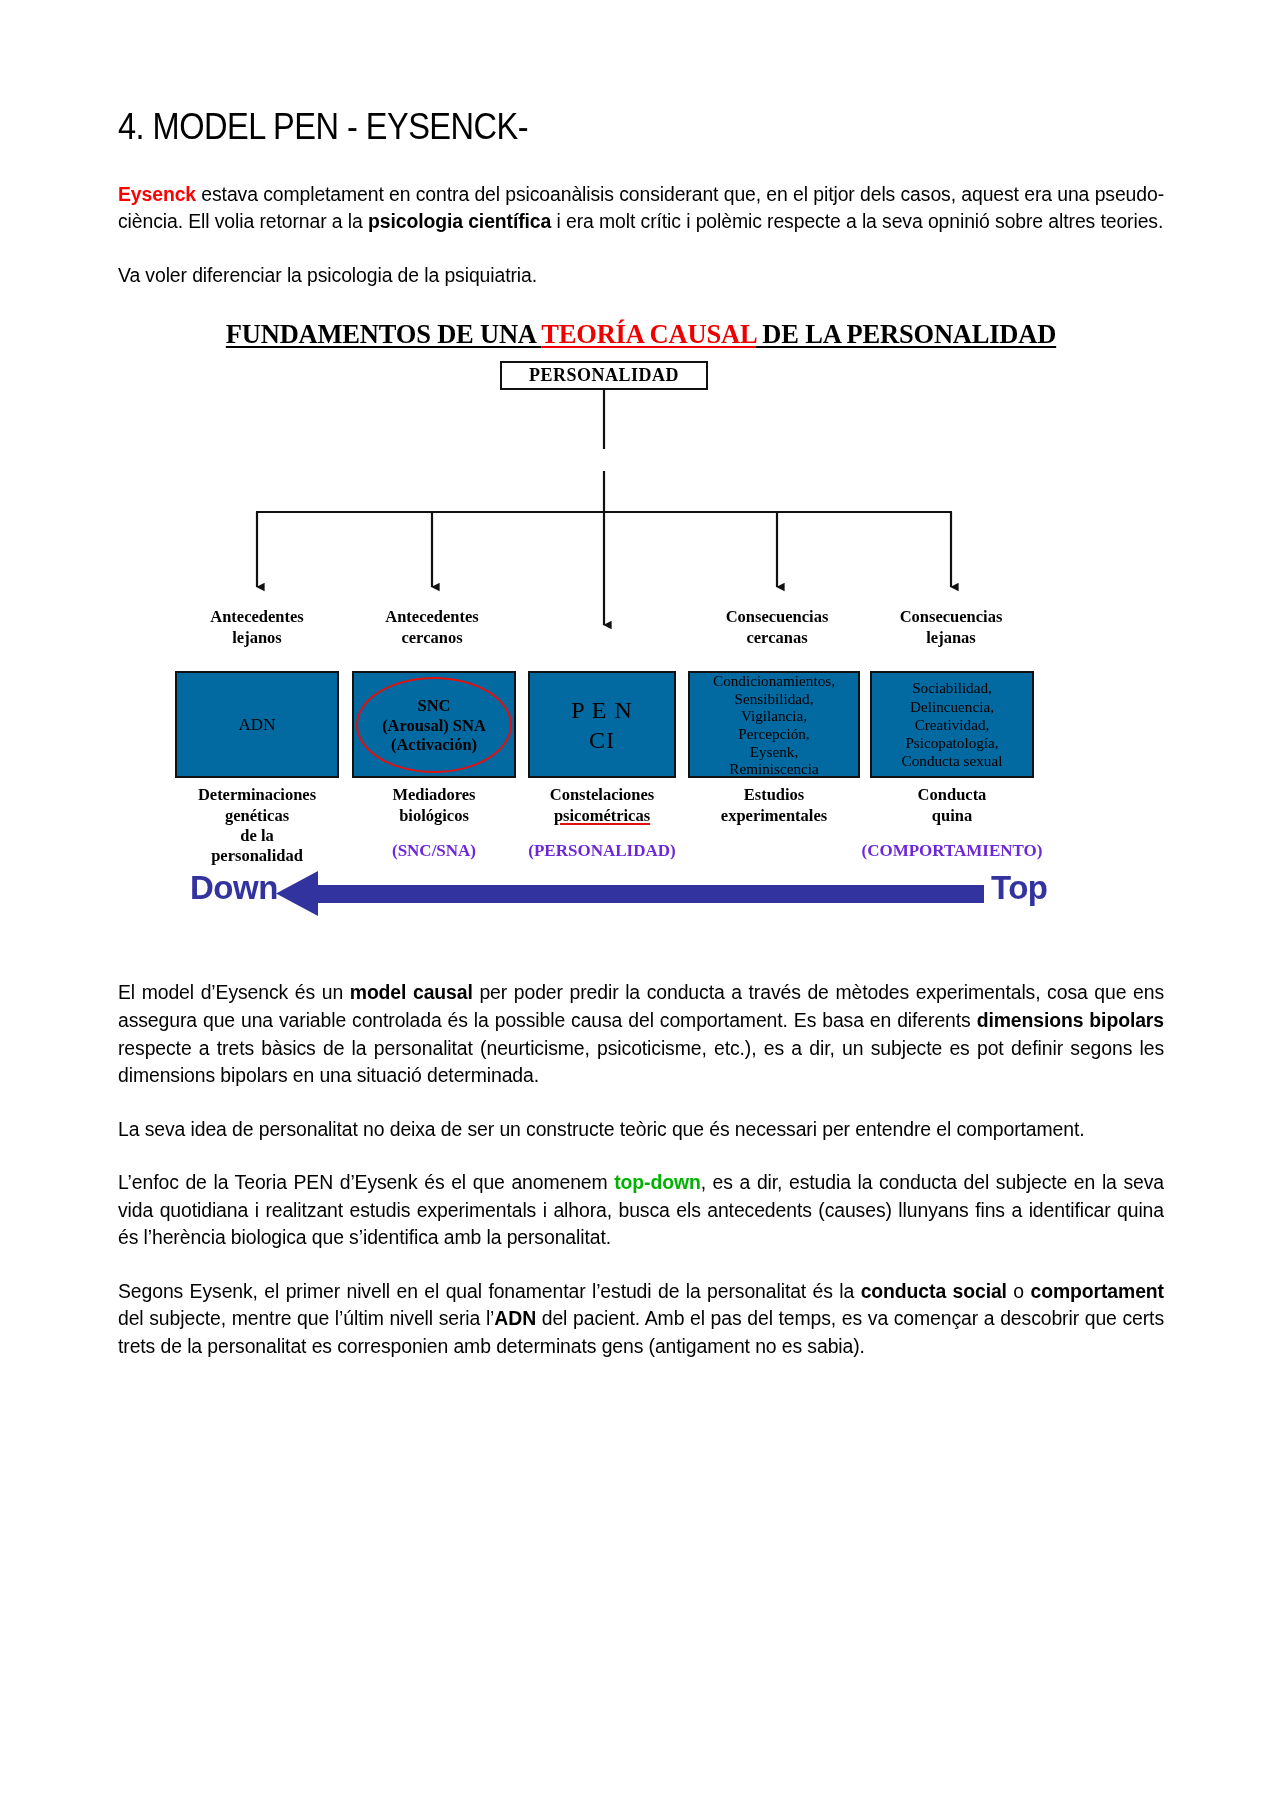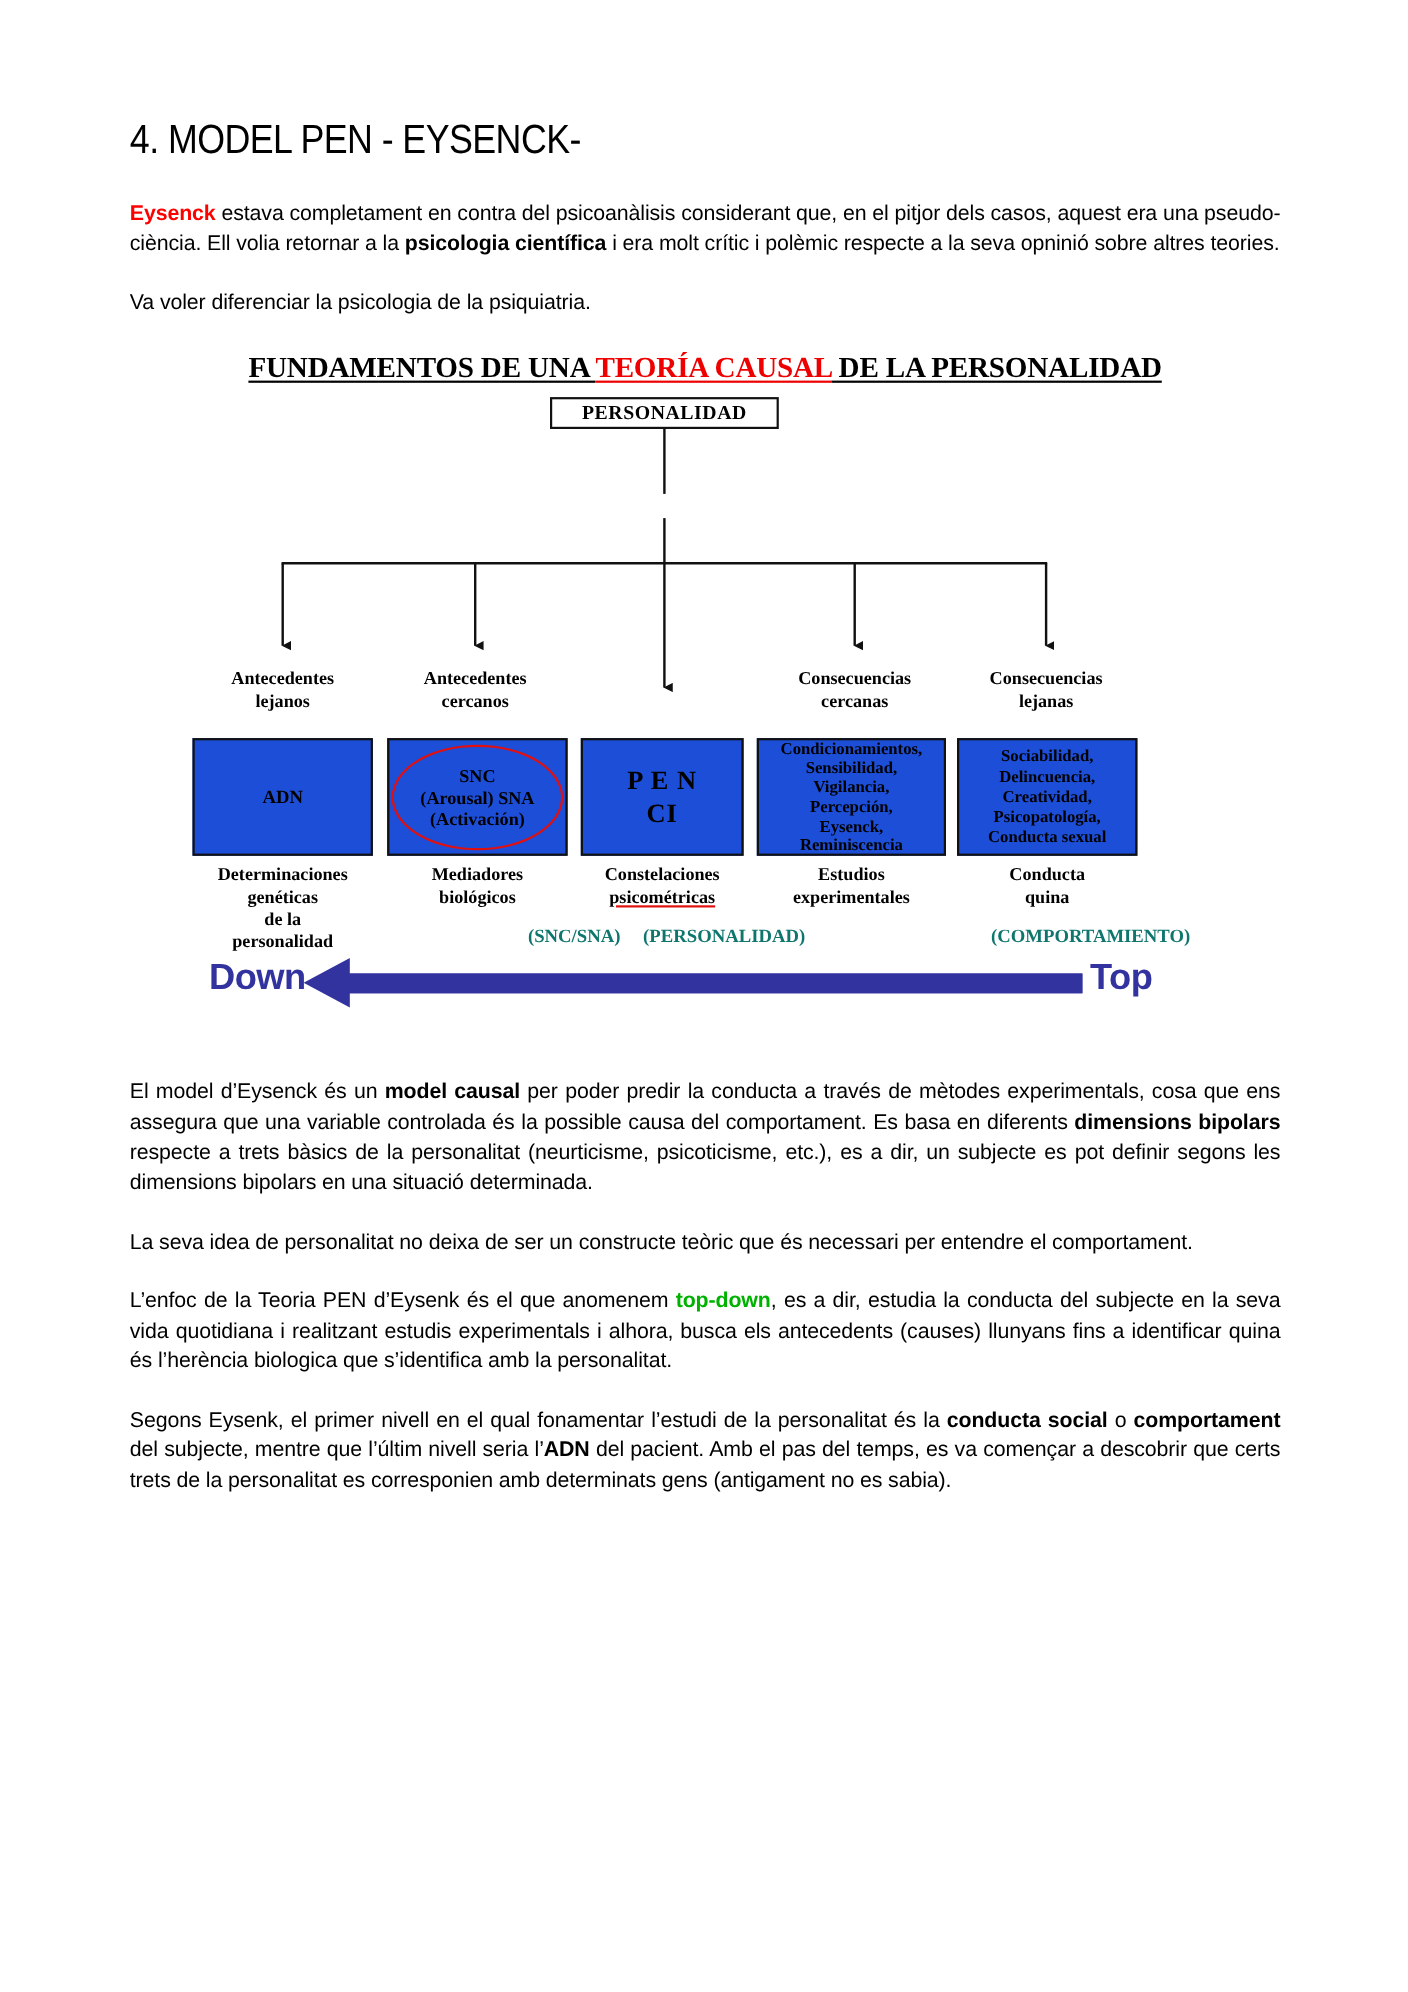--- a/index.html
+++ b/index.html
@@ -128,27 +128,27 @@
     font-weight: bold;
     font-size: 16.5px;
     line-height: 1.22;
     width: 190px;
   }
 
   .node-box {
     position: absolute;
     border: 2px solid #111;
     box-sizing: border-box;
-    background: #1d4ed8;
+    background: #0369a1;
     display: flex;
     align-items: center;
     justify-content: center;
     text-align: center;
     font-family: "Liberation Serif", serif;
-    font-weight: bold;
+    font-weight: normal;
   }
   .node-box .inner { padding: 0 4px; }
 
   .oval {
     position: absolute;
     border: 2.4px solid #e01010;
     border-radius: 50%;
     box-sizing: border-box;
     display: flex;
     align-items: center;
@@ -171,25 +171,25 @@
   }
   .cap .under-red {
     text-decoration: underline;
     text-decoration-color: #e01010;
     text-decoration-thickness: 2px;
     text-underline-offset: 2px;
     text-align: center;
   }
   .cap-green {
     position: absolute;
-    text-align: right;
+    text-align: center;
     font-family: "Liberation Serif", serif;
     font-weight: bold;
     font-size: 17px;
-    color: #0f766e;
+    color: #6d28d9;
     width: 260px;
   }
 
   .dirlabel {
     position: absolute;
     font-family: "Liberation Sans", sans-serif;
     font-weight: bold;
     font-size: 33px;
     color: #3333a0;
     letter-spacing: -0.5px;
@@ -274,21 +274,21 @@
           <div>CI</div>
         </div>
       </div>
 
       <div class="node-box" style="left:570px; top:352px; width:172px; height:107px; font-size:15.2px; line-height:1.16;">
         <div class="inner">
           <div>Condicionamientos,</div>
           <div>Sensibilidad,</div>
           <div>Vigilancia,</div>
           <div>Percepción,</div>
-          <div>Eysenck,</div>
+          <div>Eysenk,</div>
           <div>Reminiscencia</div>
         </div>
       </div>
 
       <div class="node-box" style="left:752px; top:352px; width:164px; height:107px; font-size:15.2px; line-height:1.2;">
         <div class="inner">
           <div>Sociabilidad,</div>
           <div>Delincuencia,</div>
           <div>Creatividad,</div>
           <div>Psicopatología,</div>

